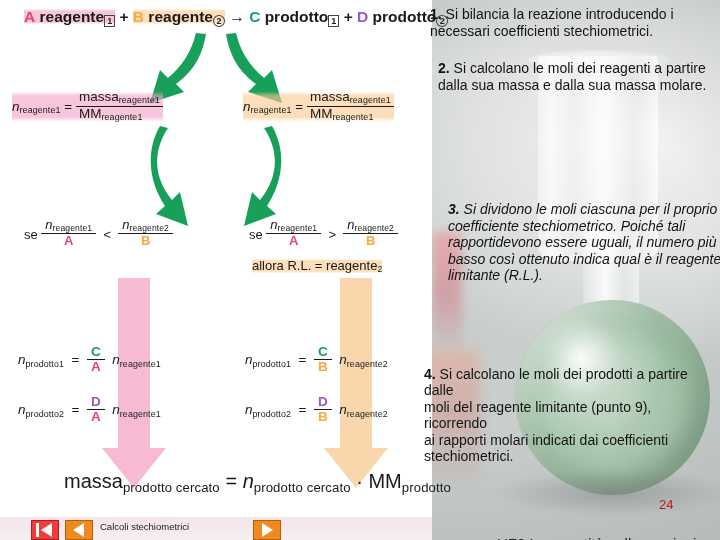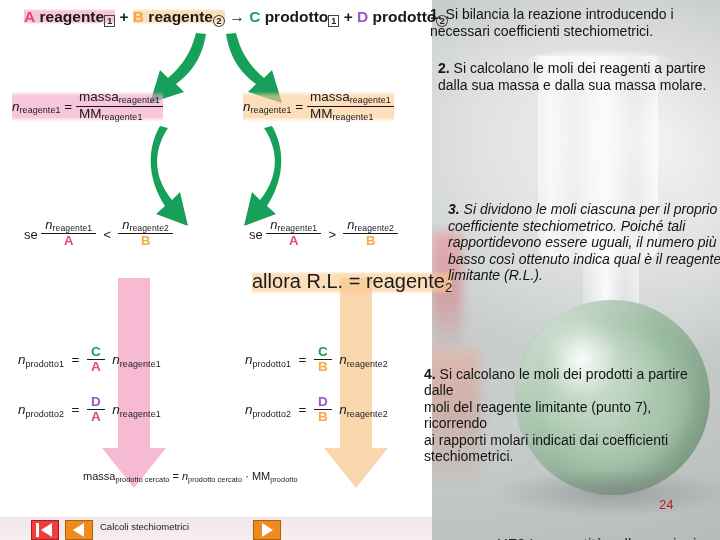--- a/index.html
+++ b/index.html
@@ -102,28 +102,28 @@
   .fracS{display:inline-block;text-align:center;vertical-align:-0.48em;line-height:1.02;}
   .fracS .num{display:block;padding:0 4px;}
   .fracS .den{display:block;border-top:1.4px solid #1a1a1a;padding:0 4px;}
 
   #moleL{left:12px;top:90px;font-size:13.5px;}
   #moleR{left:243px;top:90px;font-size:13.5px;}
 
   #seL{left:24px;top:218px;font-size:13px;}
   #seR{left:249px;top:218px;font-size:13px;}
   #rlL{left:28px;top:258px;font-size:15px;}
-  #rlR{left:252px;top:270px;font-size:20px;}
+  #rlR{left:252px;top:258px;font-size:13px;}
 
   #p1L{left:18px;top:345px;font-size:13.5px;}
   #p2L{left:18px;top:395px;font-size:13.5px;}
   #p1R{left:245px;top:345px;font-size:13.5px;}
   #p2R{left:245px;top:395px;font-size:13.5px;}
 
-  #massaEq{left:83px;top:470px;font-size:11px;}
+  #massaEq{left:64px;top:470px;font-size:20px;}
 
   
   .svgl{position:absolute;left:0;top:0;width:432px;height:517px;pointer-events:none;}
 
   
   #botbar{position:absolute;left:0;top:517px;width:432px;height:23px;
           background:linear-gradient(180deg,#f2e6ea,#f6eef0);}
   .navbtn{position:absolute;top:520px;width:26px;height:18px;}
   #navFirst{left:31px;background:#f23b3b;border:1px solid #b01b1b;}
   #navPrev{left:65px;background:#f08a1e;border:1px solid #b36100;}
@@ -304,18 +304,18 @@
   <b>1.</b><span> Si bilancia la reazione introducendo i necessari coefficienti stechiometrici.</span>
 </div>
 <div class="rtext" id="t2">
   <b>2.</b><span> Si calcolano le moli dei reagenti a partire dalla sua massa e dalla sua massa molare.</span>
 </div>
 <div class="rtext" id="t3">
   <b>3.</b><span> Si dividono le moli ciascuna per il proprio coefficiente stechiometrico. Poiché tali rapportidevono essere uguali, il numero più basso così ottenuto indica qual è il reagente limitante (R.L.).</span>
 </div>
 <div class="rtext" id="t4" style="white-space:pre-line;">
   <b>4.</b><span> Si calcolano le moli dei prodotti a partire dalle
-moli del reagente limitante (punto 7), ricorrendo
+moli del reagente limitante (punto 9), ricorrendo
 ai rapporti molari indicati dai coefficienti stechiometrici.</span>
 </div>
 
 <div id="pagenum">24</div>
 <div id="footer">UF2 La quantità nelle  reazioni</div>
 
 </body></html>

